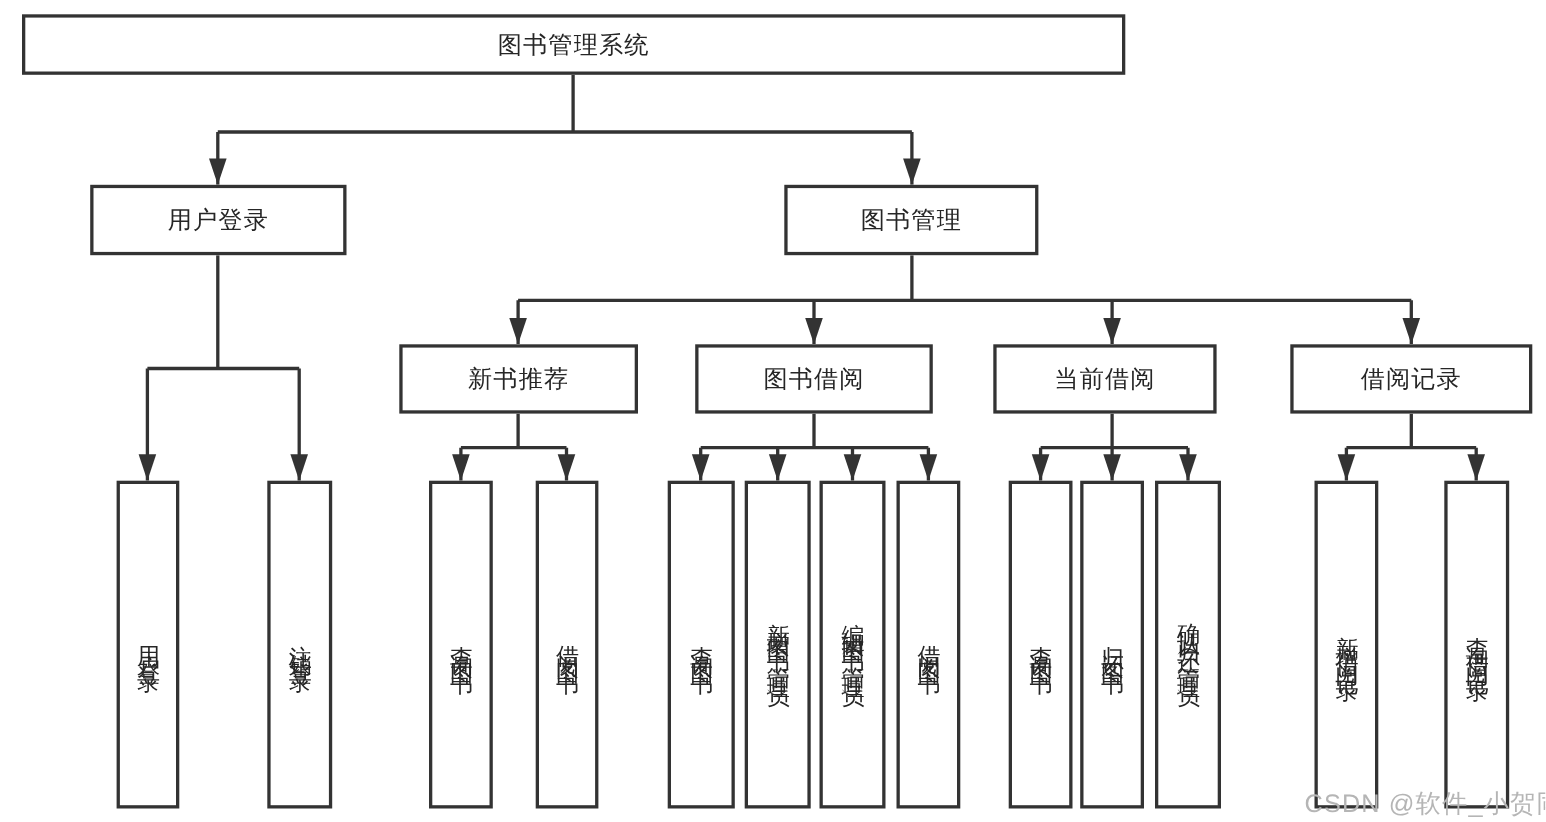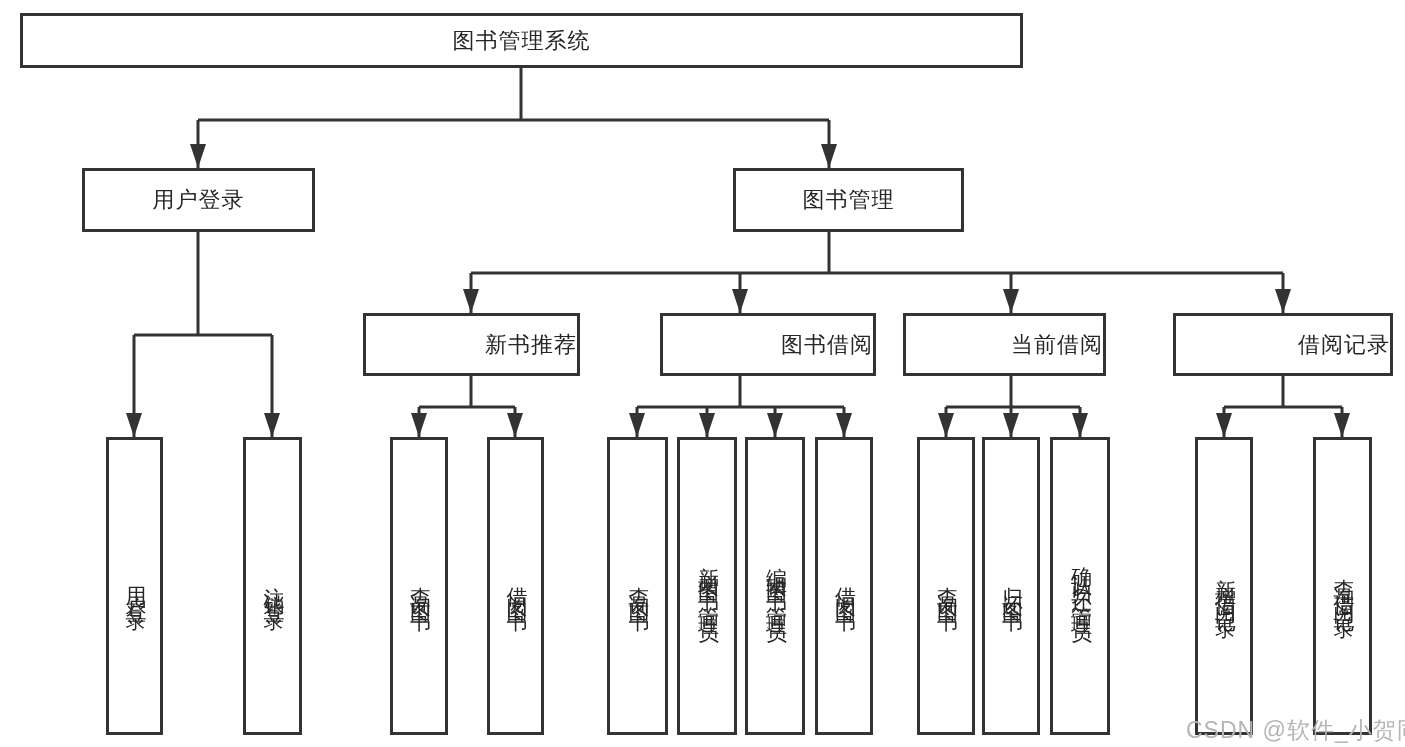--- a/index.html
+++ b/index.html
@@ -6,37 +6,36 @@
   .stage {
     position:relative; width:1405px; height:747px; background:#ffffff;
     font-family:"Liberation Sans","DejaVu Sans",sans-serif; overflow:hidden;
   }
   svg.connectors { position:absolute; left:0; top:0; z-index:1; }
   .node {
     position:absolute; z-index:2; box-sizing:border-box;
     background:#ffffff; border:3px solid #333333;
     display:flex; align-items:center; justify-content:center;
     color:#262626;
-    font-family:Liberation Mono, monospace;
   }
   .hbox { font-size:22px; letter-spacing:1px; }
   .vbox { font-size:21px; }
   .vbox .vtext {
     writing-mode:vertical-rl; text-orientation:mixed;
     letter-spacing:8px; line-height:1;
   }
   
   .n-root   { left:20px;  top:13px;  width:1003px; height:55px; }
   
   .n-login  { left:82px;  top:168px; width:233px; height:64px; }
-  .n-mgmt   { left:713px; top:168px; width:231px; height:64px;margin-left:20px; }
+  .n-mgmt   { left:713px; top:168px; width:231px; height:64px; }
   
-  .lvl3 { top:313px; height:63px;justify-content:flex-end; }
+  .lvl3 { top:313px; height:63px; }
   .n-newbook { left:363px;  width:217px; }
-  .n-borrow  { left:632px;  width:216px;margin-left:28px; }
+  .n-borrow  { left:632px;  width:216px; }
   .n-current { left:903px;  width:203px; }
   .n-records { left:1173px; width:220px; }
   
   .leaf { top:437px; height:298px; }
   .n-l1  { left:106px;  width:57px; }
   .n-l2  { left:243px;  width:59px; }
   .n-l3  { left:390px;  width:58px; }
   .n-l4  { left:487px;  width:57px; }
   .n-l5  { left:607px;  width:61px; }
   .n-l6  { left:677px;  width:60px; }

